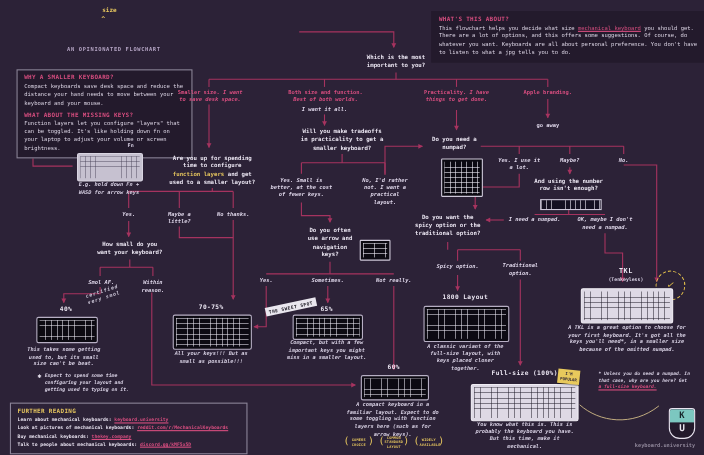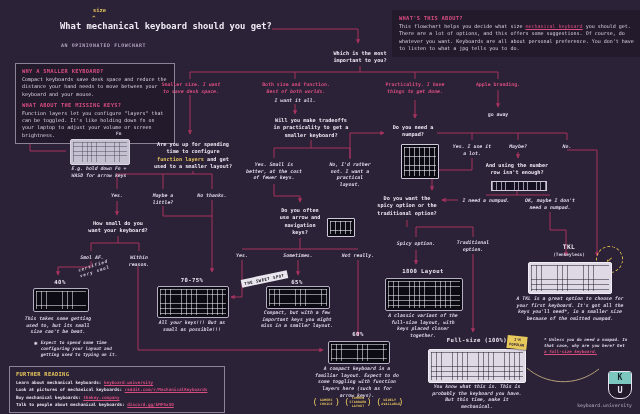--- a/index.html
+++ b/index.html
@@ -108,21 +108,20 @@
       <path d="M298 260 V275" marker-end="url(#ar)"></path>
       <path d="M358 260 V336" marker-end="url(#ar)"></path>
       <path d="M30 132 V151 H66"></path>
     </g>
     <path d="M117 137 Q104 139 101 146" fill="none" stroke="#b9b2c4" stroke-width="0.8"></path>
     <path d="M599 369 C575 388 545 384 527 368" fill="none" stroke="#c2ad80" stroke-width="0.9"></path>
   </svg>
 
   <div class="title-ann" style="left:93px;top:7px;">size</div>
   <div class="title-caret" style="left:92px;top:14px;">^</div>
-  <div class="title" style="left:60px;top:21px;">What mechanical keyboard should you get?</div>
   <div class="subtitle" style="left:61px;top:42px;">AN OPINIONATED FLOWCHART</div>
 
   <div class="panel" style="left:392px;top:10px;width:240px;padding:5px 7px;">
     <div class="ph">WHAT'S THIS ABOUT?</div>
     <div class="pt" style="margin:0;"><span>This flowchart helps you decide what size </span><span class="link">mechanical keyboard</span><span> you should get. There are a lot of options, and this offers some suggestions. Of course, do whatever you want. Keyboards are all about personal preference. You don't have to listen to what a jpg tells you to do.</span></div>
   </div>
 
   <div class="panel" style="left:15px;top:63px;width:146px;padding:4px 6px;border:1px solid #8b8498;">
     <div class="ph">WHY A SMALLER KEYBOARD?</div>
     <div class="pt">Compact keyboards save desk space and reduce the distance your hand needs to move between your keyboard and your mouse.</div>

